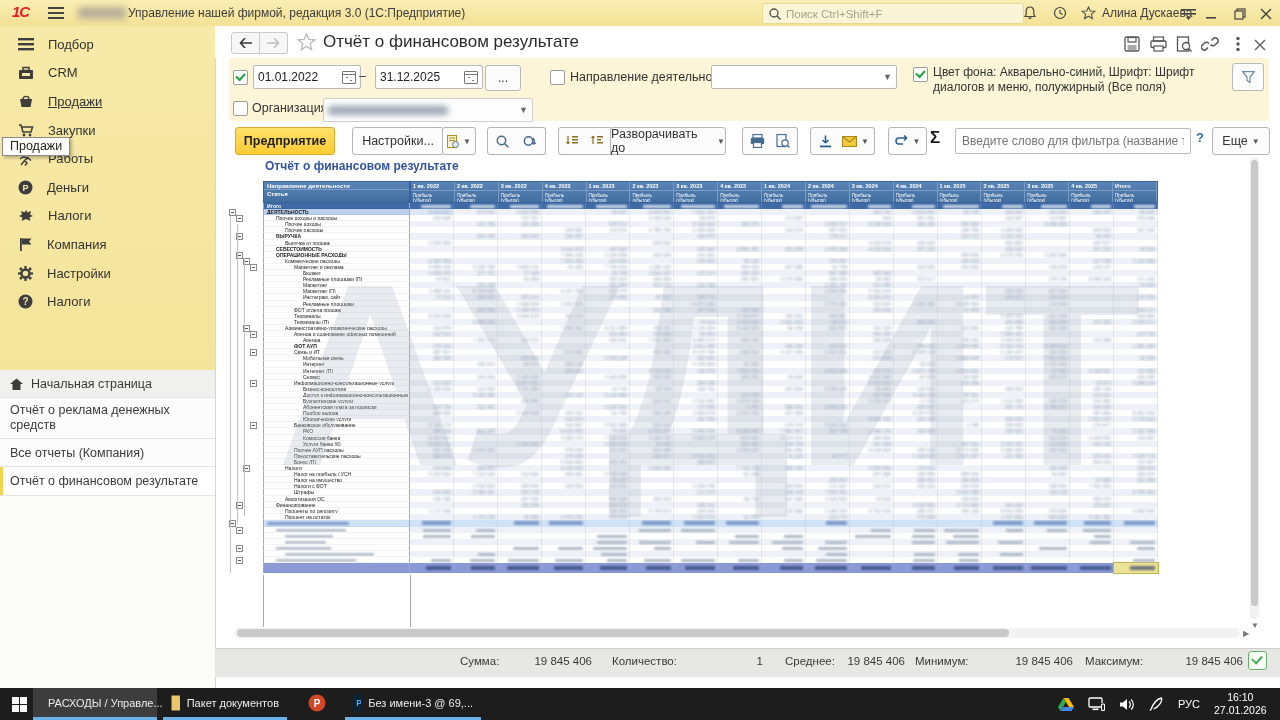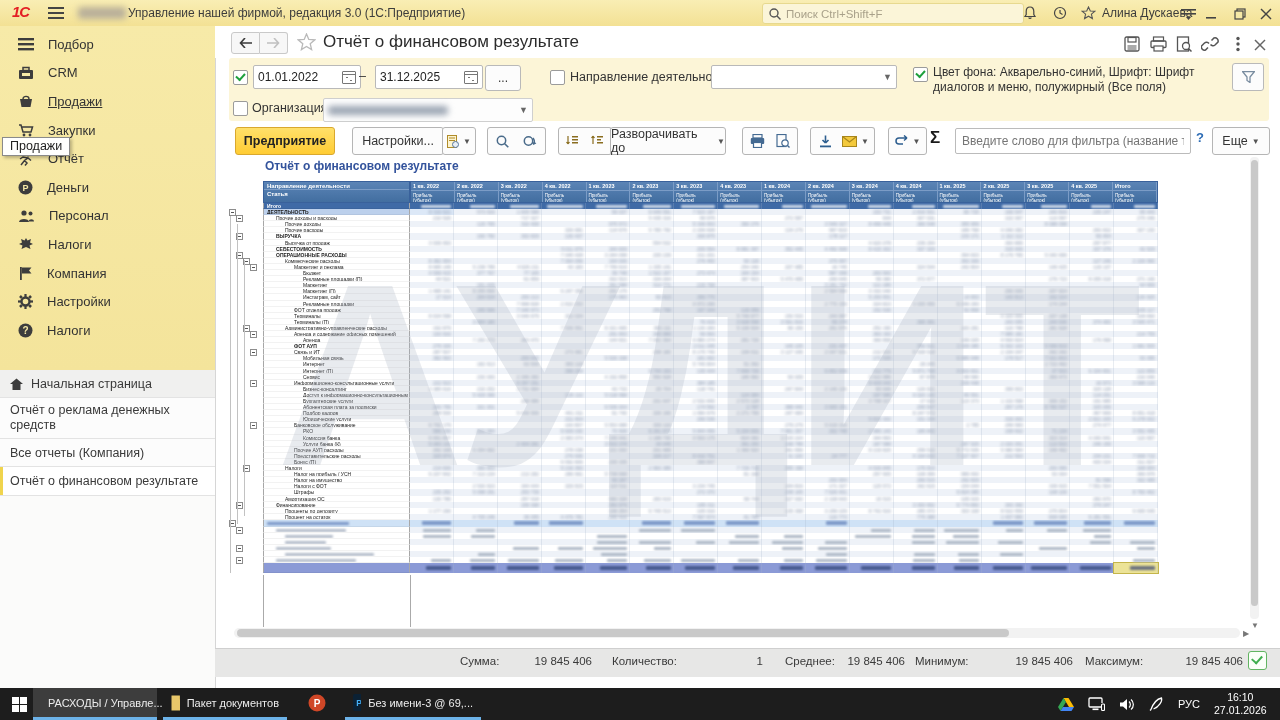--- a/index.html
+++ b/index.html
@@ -206,37 +206,28 @@
             <circle cx="6" cy="12" r="1.4" fill="#3d3d3d"></circle>
             <circle cx="12" cy="12" r="1.4" fill="#3d3d3d"></circle>
           </svg>
         <span class="lbl">Закупки</span>
       </div>
       <div class="mod">
         <svg width="16" height="14">
             <circle cx="10" cy="2.5" r="2" fill="#3d3d3d"></circle>
             <path d="M3 13 L6.5 8.5 L10 6 L13 8.5 M6.5 8.5 L9 11 L7 13.5 M10 6 L5 5 L2 7" fill="none" stroke="#3d3d3d" stroke-width="1.5"></path>
           </svg>
-        <span class="lbl">Отчёт</span>
+        <span class="lbl">Работы</span>
       </div>
       <div class="mod">
         <svg width="15" height="15">
             <circle cx="7.5" cy="7.5" r="7" fill="#3d3d3d"></circle>
             <text x="7.5" y="11" font-size="9" font-weight="bold" fill="#f7eaa8" text-anchor="middle" font-family="Liberation Sans,sans-serif">Р</text>
           </svg>
         <span class="lbl">Деньги</span>
-      </div>
-      <div class="mod">
-        <svg width="17" height="14">
-            <circle cx="6" cy="4" r="2.6" fill="#3d3d3d"></circle>
-            <path d="M1 13 C1 9 11 9 11 13 Z" fill="#3d3d3d"></path>
-            <circle cx="12.5" cy="4.5" r="2" fill="#3d3d3d"></circle>
-            <path d="M10.5 12.5 C11 9.5 16 9.8 16 12.5 Z" fill="#3d3d3d"></path>
-          </svg>
-        <span class="lbl">Персонал</span>
       </div>
       <div class="mod">
         <svg width="16" height="14">
             <path d="M8 1 L9.5 3.5 L13 2 L12 5.5 L15 7 L11.5 8.5 L12.5 12 L8 10 L3.5 12 L4.5 8.5 L1 7 L4 5.5 L3 2 L6.5 3.5 Z" fill="#3d3d3d"></path>
           </svg>
         <span class="lbl">Налоги</span>
       </div>
       <div class="mod">
         <svg width="15" height="14">
             <rect x="2" y="1" width="1.8" height="13" fill="#3d3d3d"></rect>

